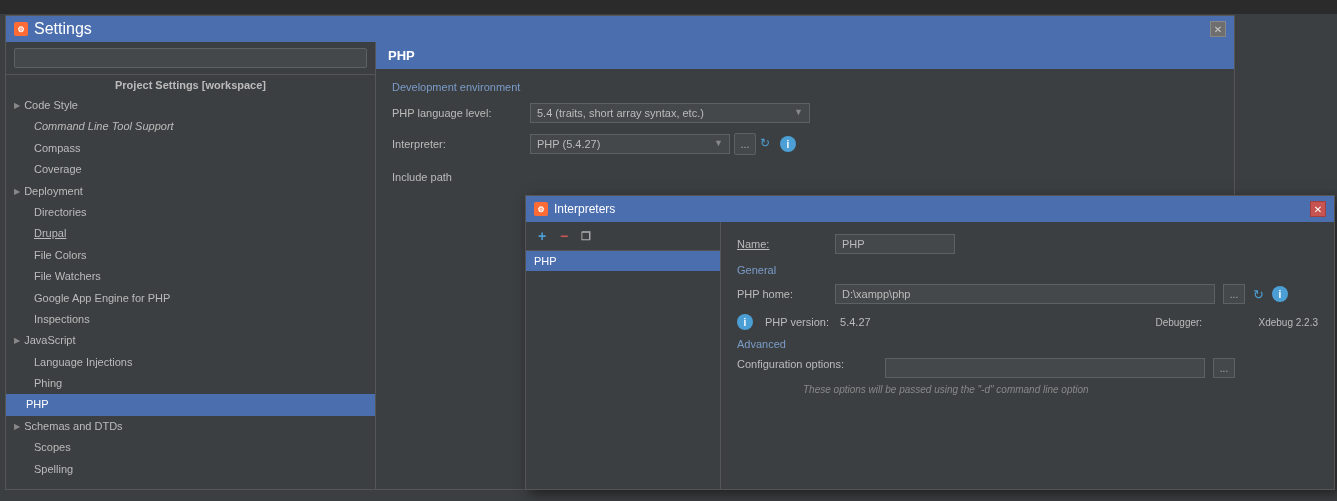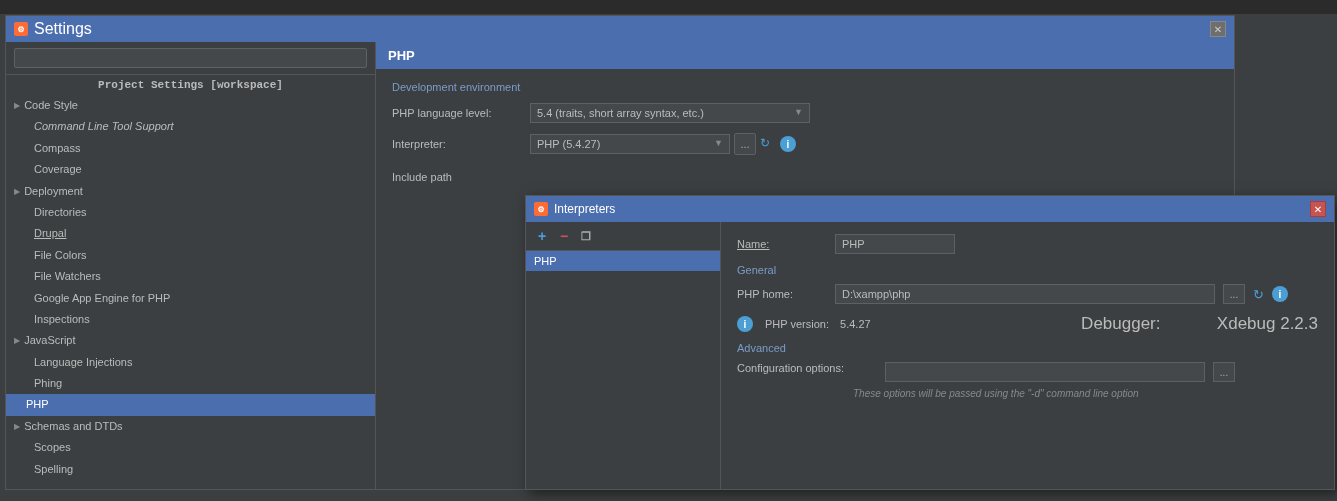--- a/index.html
+++ b/index.html
@@ -106,21 +106,20 @@
       outline: none;
       border-radius: 2px;
     }
 
     .sidebar-section-header {
       padding: 4px 8px;
       color: #bbbbbb;
       font-size: 11px;
       font-weight: bold;
       text-align: center;
-      font-family: Liberation Mono, monospace;
     }
 
     .sidebar-item {
       padding: 3px 8px 3px 20px;
       cursor: pointer;
       color: #bbbbbb;
       font-size: 11px;
       line-height: 1.4;
       display: flex;
       align-items: center;
@@ -430,21 +429,21 @@
 
     .version-text {
       font-size: 11px;
       color: #bbbbbb;
       display: flex;
       align-items: center;
       gap: 4px;
     }
 
     .debugger-text {
-      font-size: 17px;
+      font-size: 10px;
       color: #bbbbbb;
       padding-left: 29px;
     }
 
     .advanced-section-label {
       color: #7a9cc9;
       font-size: 11px;
       margin-bottom: 8px;
     }
 
@@ -469,21 +468,21 @@
       padding: 3px 6px;
       font-size: 11px;
       width: 320px;
       outline: none;
     }
 
     .hint-text {
       color: #888;
       font-size: 10px;
       font-style: italic;
-      margin-left: 116px;
+      margin-left: 66px;
     }
 
     .small-btn {
       width: 22px;
       height: 20px;
       background: #45484a;
       border: 1px solid #5c6164;
       color: #aaa;
       font-size: 10px;
       display: flex;

